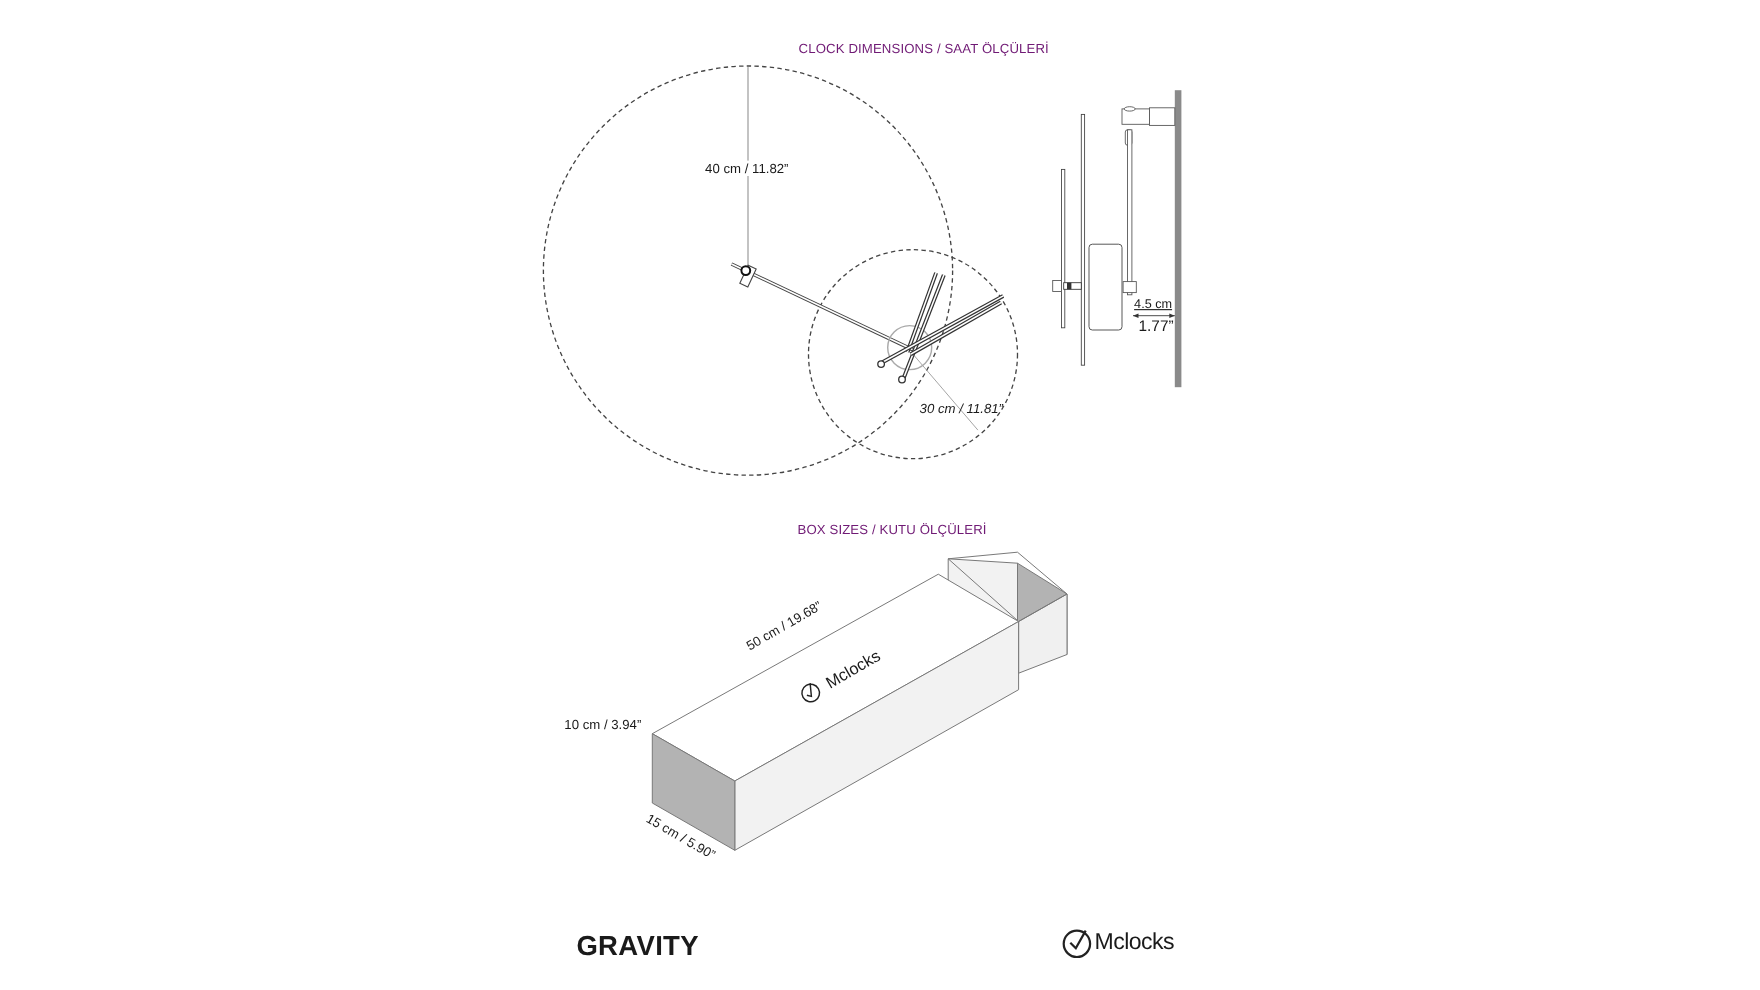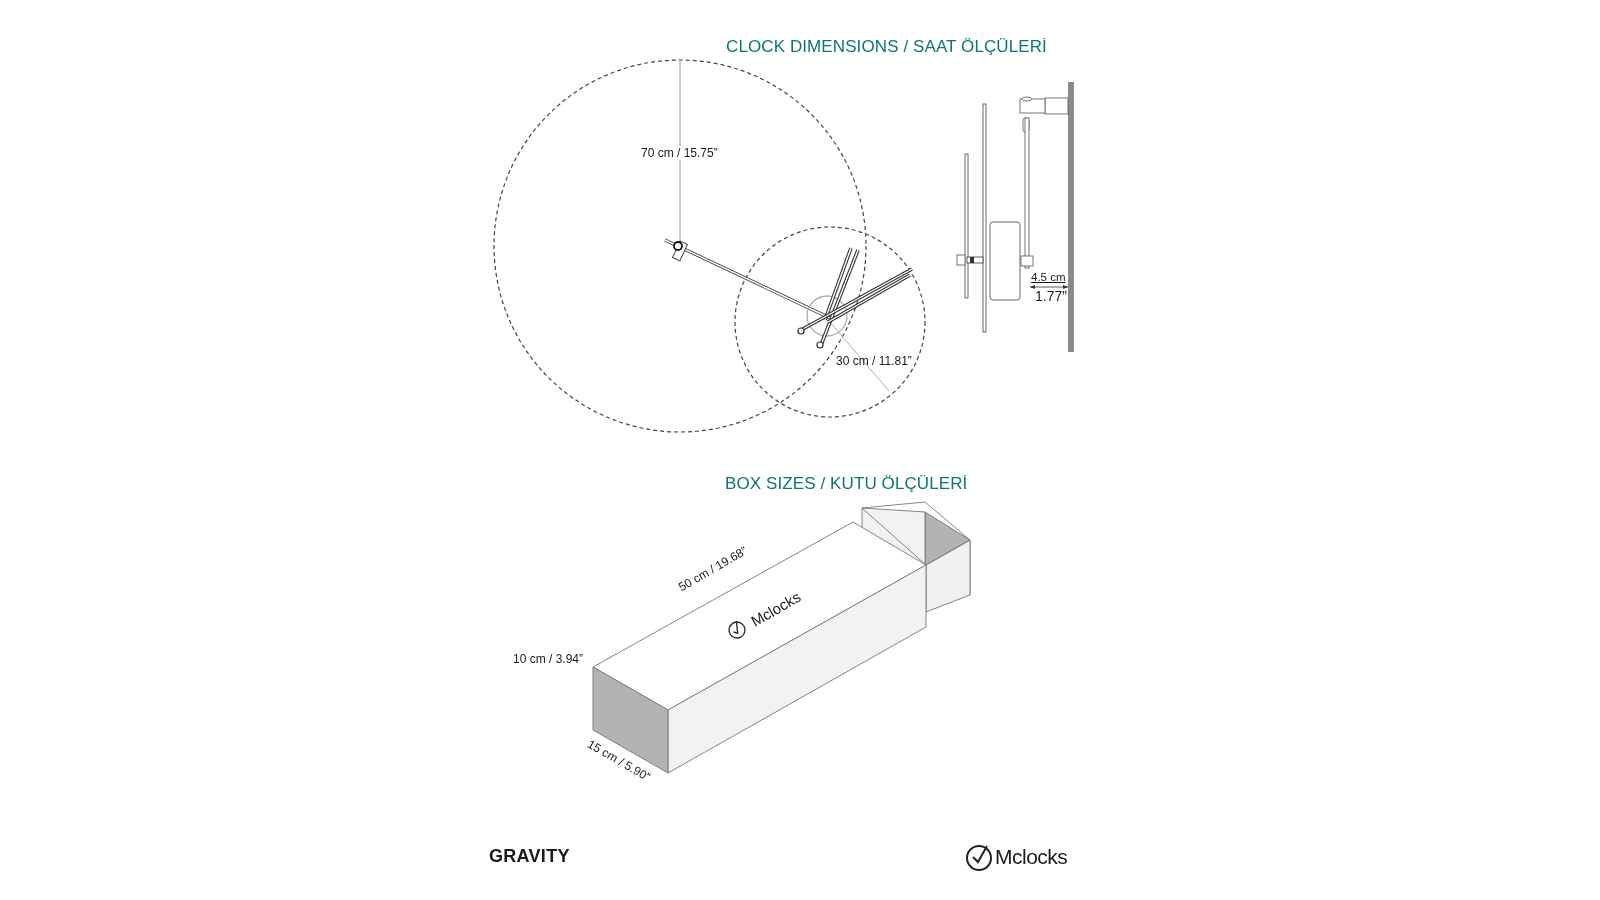--- a/index.html
+++ b/index.html
@@ -1,21 +1,21 @@
 <!DOCTYPE html>
 <html><head>
   <meta charset="utf-8">
   <style>
     html, body { margin: 0; padding: 0; background: #ffffff; }
     body { width: 1600px; height: 900px; position: relative; overflow: hidden;
            font-family: "Liberation Sans", "DejaVu Sans", sans-serif; color: #1a1a1a; }
     .abs { position: absolute; }
-    .section-title { font-size: 17px; letter-spacing: 0.1px; color: #0f766e; white-space: nowrap; }
+    .section-title { font-size: 12px; letter-spacing: 0.1px; color: #701a75; white-space: nowrap; }
     .dim-label { font-size: 12px; color: #1a1a1a; white-space: nowrap; }
-    .footer-product { font-size: 18px; font-weight: bold; color: #1a1a1a; letter-spacing: 0.3px; }
+    .footer-product { font-size: 25px; font-weight: bold; color: #1a1a1a; letter-spacing: 0.3px; margin-left: 35px; }
     .brand-name { font-size: 21px; color: #1a1a1a; letter-spacing: -0.5px; }
     svg { position: absolute; left: 0; top: 0; }
   </style>
 </head>
 <body>
 
 <svg width="1600" height="900" viewBox="0 0 1600 900">
 
   <g>
 
@@ -102,23 +102,23 @@
   </g>
 
   <g>
     <circle cx="979" cy="858" r="12" fill="none" stroke="#222" stroke-width="2"></circle>
     <polyline points="973,857 978,862 987,846" fill="none" stroke="#222" stroke-width="2"></polyline>
   </g>
 </svg>
 
 <div class="abs section-title" style="left:726px; top:37px;">CLOCK DIMENSIONS / SAAT ÖLÇÜLERİ</div>
 
-<div class="abs dim-label" style="left:640px; top:146px; background:#fff; padding:0 1px;">70 cm / 15.75”</div>
+<div class="abs dim-label" style="left:640px; top:146px; background:#fff; padding:0 1px;">40 cm / 11.82”</div>
 
-<div class="abs dim-label" style="left:836px; top:354px;">30 cm / 11.81”</div>
+<div class="abs dim-label" style="left:836px; top:364px;font-style:italic;">30 cm / 11.81”</div>
 
 <div class="abs dim-label" style="left:1031px; top:271px; font-size:11.5px;text-decoration:underline;">4.5 cm</div>
 <div class="abs dim-label" style="left:1035px; top:288px; font-size:14px;">1.77”</div>
 
 <div class="abs section-title" style="left:725px; top:474px;text-align:center;">BOX SIZES / KUTU ÖLÇÜLERİ</div>
 
 <div class="abs dim-label" style="left:676px; top:582px; transform:rotate(-30deg); transform-origin:left top;">50 cm / 19.68”</div>
 
 <div class="abs dim-label" style="left:748px; top:615px; font-size:15px; transform:rotate(-30deg); transform-origin:left top;">Mclocks</div>
 

